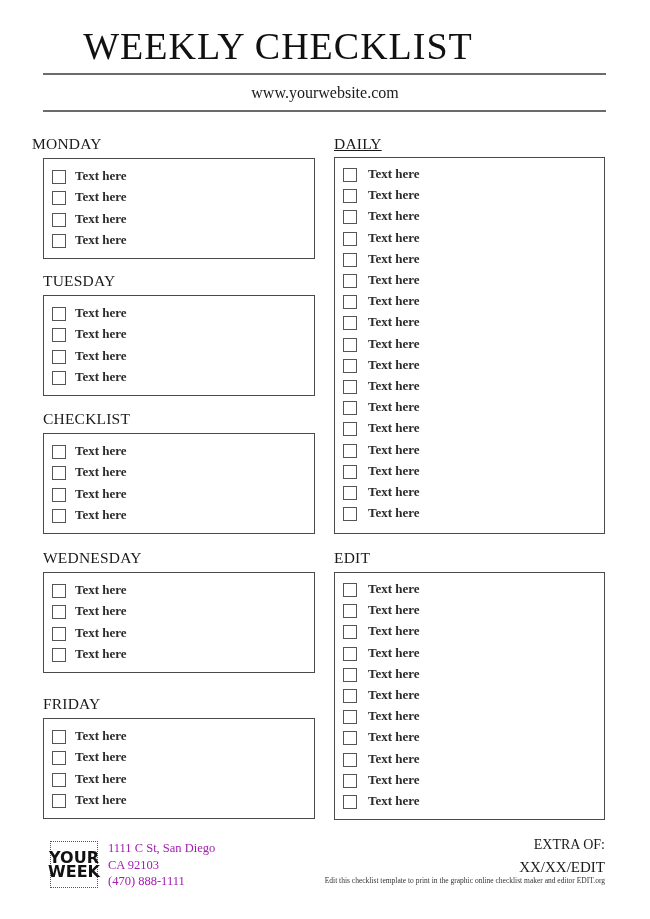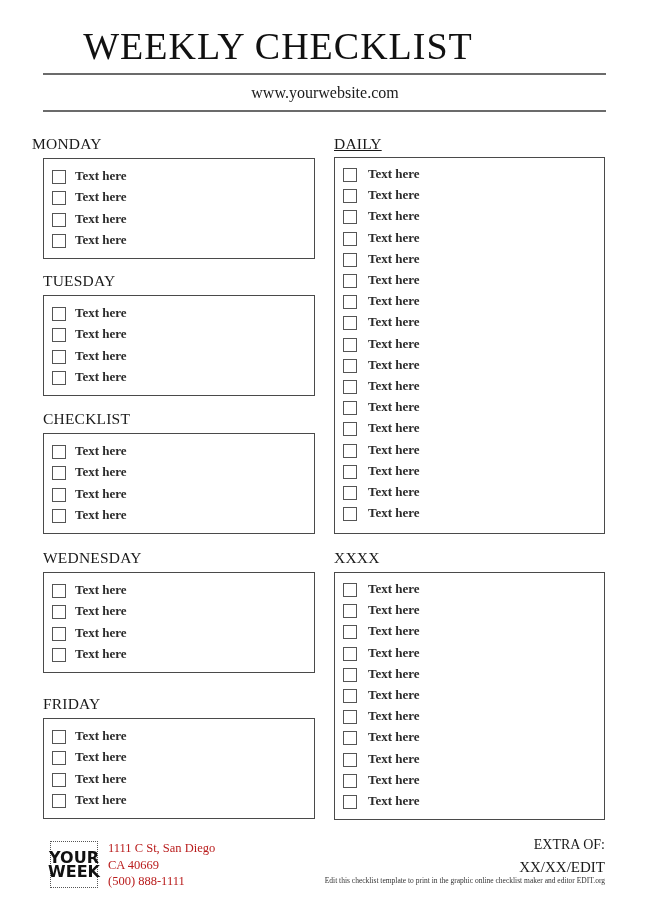--- a/index.html
+++ b/index.html
@@ -38,21 +38,21 @@
     }
     .right .item-text { margin-left: 11px; }
 
     .logo {
       position: absolute; left: 41px; top: 841px; width: 48px; height: 47px;
       border: 1.5px dotted #555; display: flex; flex-direction: column;
       align-items: center; justify-content: center;
       font-family: "DejaVu Sans", "Liberation Sans", sans-serif; font-weight: bold;
       font-size: 16px; line-height: 14px; color: #111; margin-left: 9px;
     }
-    .address { position: absolute; left: 108px; top: 840px; font-family: "Liberation Serif", "DejaVu Serif", serif; font-size: 12.5px; color: #b91c1c; line-height: 16.5px; }
+    .address { position: absolute; left: 108px; top: 840px; font-family: "Liberation Serif", "DejaVu Serif", serif; font-size: 12.5px; color: #a21caf; line-height: 16.5px; }
     .weekof { position: absolute; right: 45px; top: 836px; text-align: right; font-family: "Liberation Serif", "DejaVu Serif", serif; color: #1a1a1a; }
     .weekof .lbl { font-size: 14px; line-height: 18px; }
     .weekof .date { font-size: 15px; line-height: 22px; margin-top: 2px; }
     .credit { position: absolute; right: 45px; top: 876px; font-family: "Liberation Serif", "DejaVu Serif", serif; font-size: 7.5px; color: #333; white-space: nowrap; }
   </style>
 </head>
 <body>
 
 <div class="title">WEEKLY CHECKLIST</div>
 <div class="hline top"></div>
@@ -221,21 +221,21 @@
       </div>
       <div class="item" style="top: 326px;">
         <span class="cb"></span>
         <span class="item-text">Text here</span>
       </div>
       <div class="item" style="top: 347.2px;">
         <span class="cb"></span>
         <span class="item-text">Text here</span>
       </div>
     </div>
-    <div class="section-label" style="left: 334px; top: 549px;">XXXX</div>
+    <div class="section-label" style="left: 334px; top: 549px;">EDIT</div>
     <div class="box" style="left: 334px; top: 572px; width: 271px; height: 248px;">
       <div class="item" style="top: 8px;">
         <span class="cb"></span>
         <span class="item-text">Text here</span>
       </div>
       <div class="item" style="top: 29.2px;">
         <span class="cb"></span>
         <span class="item-text">Text here</span>
       </div>
       <div class="item" style="top: 50.4px;">
@@ -276,20 +276,20 @@
       </div>
     </div>
   </div>
 
 <div class="logo">
   <span>YOUR</span>
   <span>WEEK</span>
 </div>
 <div class="address">
   <div>1111 C St, San Diego</div>
-  <div>CA 40669</div>
-  <div>(500) 888-1111</div>
+  <div>CA 92103</div>
+  <div>(470) 888-1111</div>
 </div>
 <div class="weekof">
   <div class="lbl">EXTRA OF:</div>
   <div class="date">XX/XX/EDIT</div>
 </div>
 <div class="credit">Edit this checklist template to print in the graphic online checklist maker and editor EDIT.org</div>
 
 </body></html>

